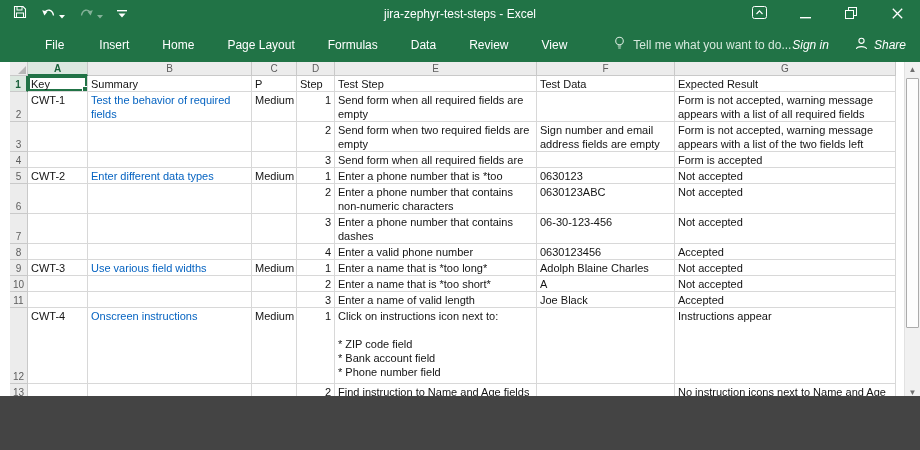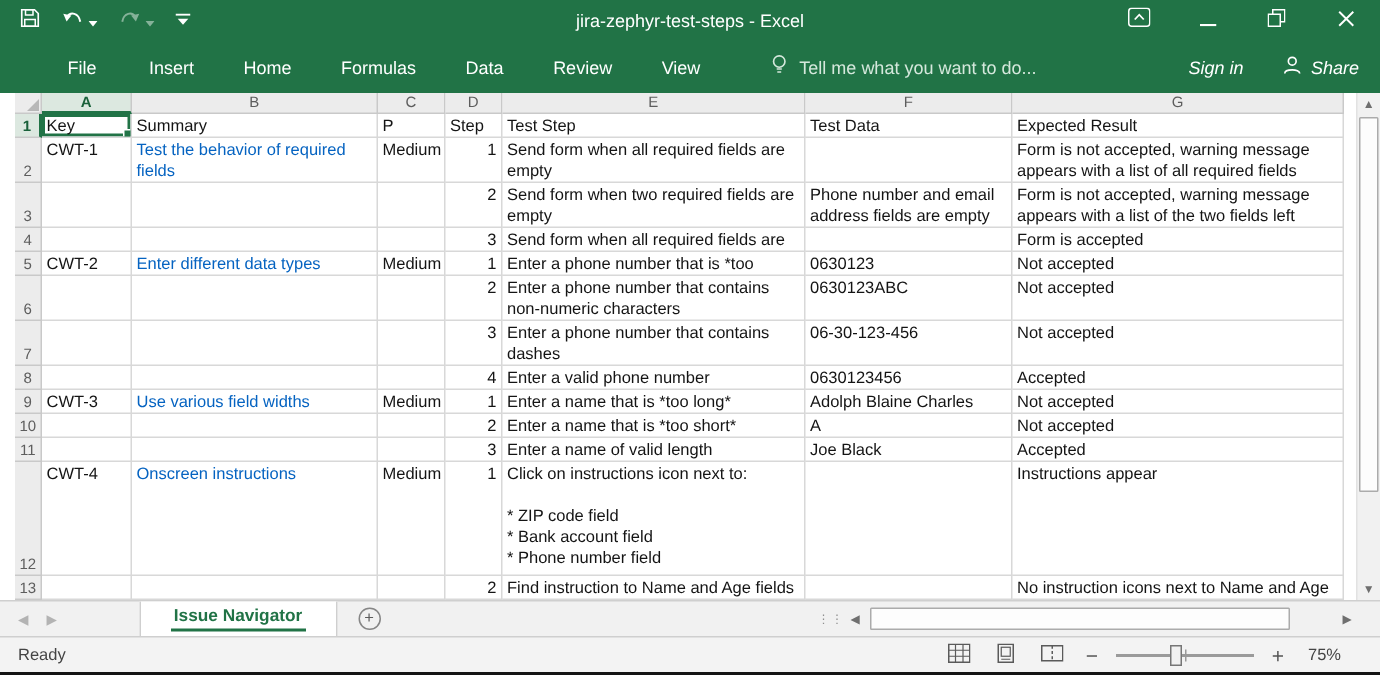--- a/index.html
+++ b/index.html
@@ -1,18 +1,18 @@
 <!DOCTYPE html>
 <html><head>
 <meta charset="utf-8">
 <style>
   * { box-sizing: border-box; margin: 0; padding: 0; }
   html,body { background:#444; }
   .window {
-    width: 920px; height: 450px; position: relative; overflow: hidden;
+    width: 920px; height: 396px; position: relative; overflow: hidden;
     font-family: "Liberation Sans", sans-serif; background: #7dd3fc;
   }
   
   .titlebar {
     height: 28px; background: #217346; display: flex; align-items: center;
     position: relative; color: #fff;
   }
   .qat { display: flex; align-items: center; height: 100%; padding-left: 7px; gap: 2px; }
   .qat-btn { display: flex; align-items: center; height: 100%; padding: 0 6px; cursor: default; }
   .qat-btn.dim { opacity: .45; }
@@ -205,20 +205,21 @@
             </svg>
         </span>
       </div>
     </div>
   </div>
 
   <div class="ribbon">
     <div class="rtab">File</div>
     <div class="rtab">Insert</div>
     <div class="rtab">Home</div>
+    <div class="rtab">Page Layout</div>
     <div class="rtab">Formulas</div>
     <div class="rtab">Data</div>
     <div class="rtab">Review</div>
     <div class="rtab">View</div>
     <div class="tellme">
       <span>
         <svg width="13" height="15" viewBox="0 0 13 15">
             <circle cx="6.5" cy="5" r="3.8" fill="none" stroke="#d5e8dc" stroke-width="1.1"></circle>
             <path d="M4.8 10 h3.4 M5.2 12 h2.6" stroke="#d5e8dc" stroke-width="1.1" fill="none"></path>
           </svg>
@@ -275,21 +276,21 @@
         <div class="cell g-g">Form is not accepted, warning message appears with a list of all required fields</div>
       </div>
 
       <div class="row" style="height:30px">
         <div class="gutter">3</div>
         <div class="cell g-a"></div>
         <div class="cell g-b link"></div>
         <div class="cell g-c"></div>
         <div class="cell g-d">2</div>
         <div class="cell g-e">Send form when two required fields are empty</div>
-        <div class="cell g-f">Phone number and email address fields are empty</div>
+        <div class="cell g-f">Sign number and email address fields are empty</div>
         <div class="cell g-g">Form is not accepted, warning message appears with a list of the two fields left empty</div>
       </div>
 
       <div class="row" style="height:16px">
         <div class="gutter">4</div>
         <div class="cell g-a"></div>
         <div class="cell g-b link"></div>
         <div class="cell g-c"></div>
         <div class="cell g-d">3</div>
         <div class="cell g-e">Send form when all required fields are</div>

